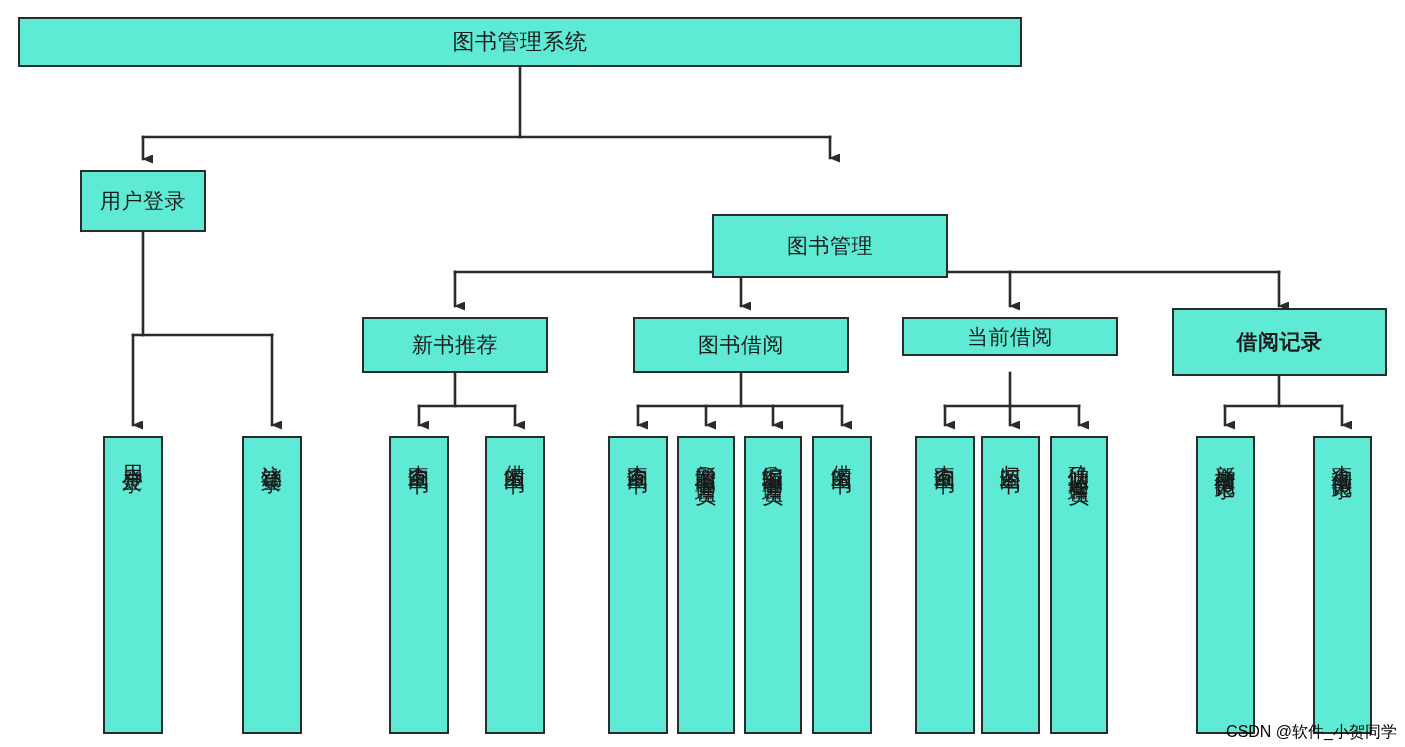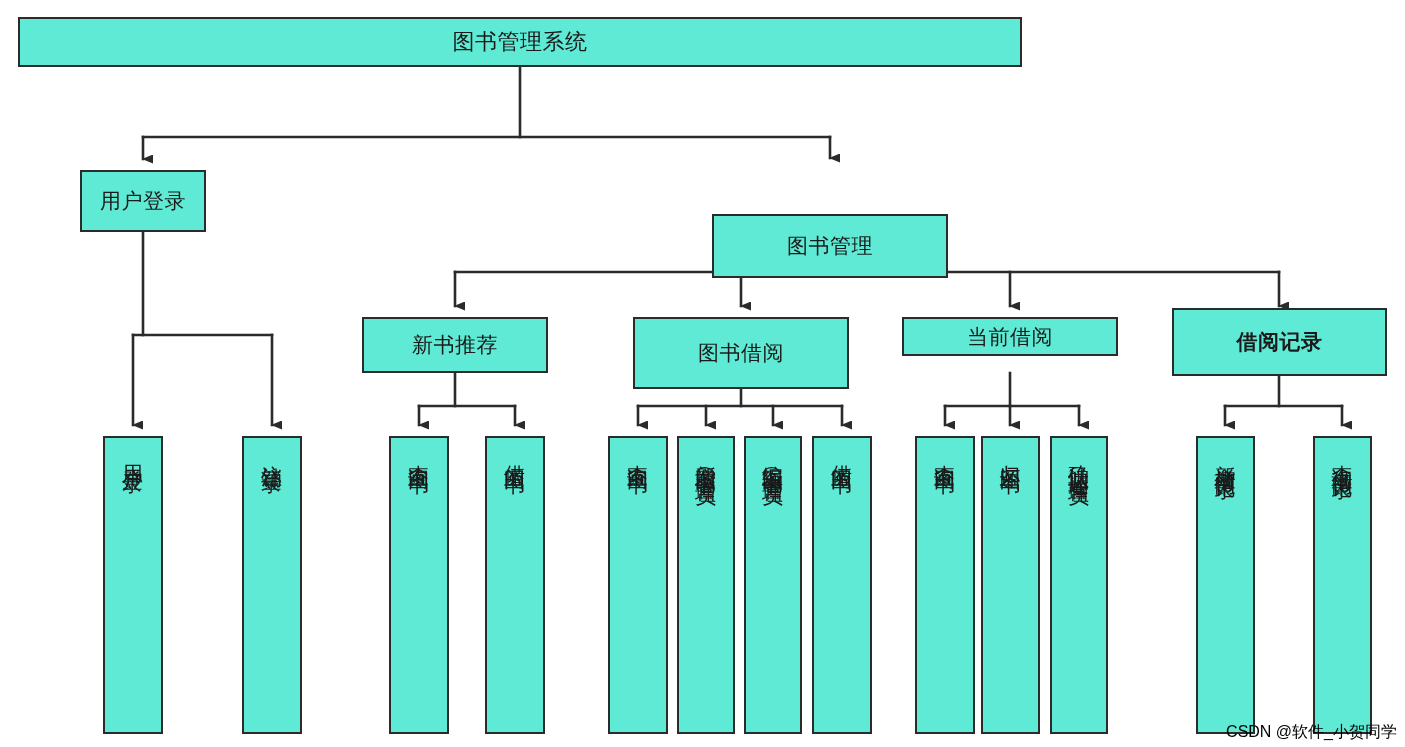--- a/index.html
+++ b/index.html
@@ -130,21 +130,21 @@
   <div class="node h" style="left: 80px; top: 170px; width: 126px; height: 62px;">
     <span class="label">用户登录</span>
   </div>
   <div class="node h" style="left: 712px; top: 169px; width: 236px; height: 64px; margin-top: 45px;">
     <span class="label">图书管理</span>
   </div>
 
   <div class="node h" style="left: 362px; top: 317px; width: 186px; height: 56px;">
     <span class="label">新书推荐</span>
   </div>
-  <div class="node h" style="left: 633px; top: 317px; width: 216px; height: 72px;">
+  <div class="node h" style="left: 633px; top: 317px; width: 216px; height: 56px;">
     <span class="label">图书借阅</span>
   </div>
   <div class="node h" style="left: 902px; top: 317px; width: 216px; height: 39px;">
     <span class="label">当前借阅</span>
   </div>
   <div class="node h" style="left: 1172px; top: 308px; width: 215px; height: 68px; font-weight: bold;">
     <span class="label">借阅记录</span>
   </div>
 
   <div id="leaf-layer">

